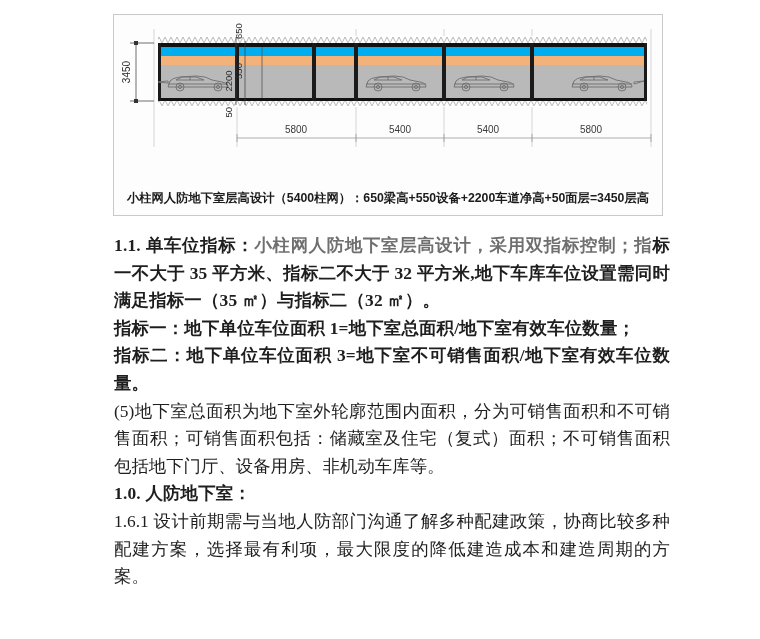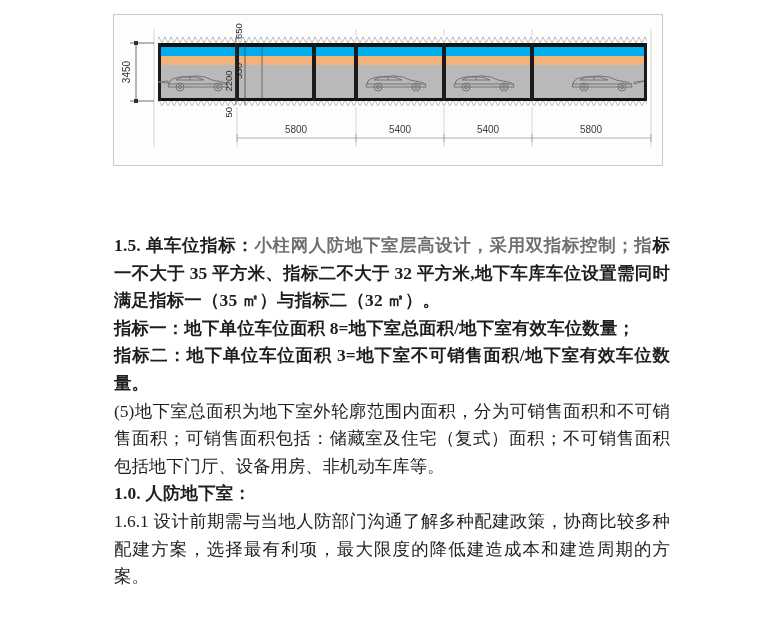--- a/index.html
+++ b/index.html
@@ -16,21 +16,21 @@
     overflow: hidden;
     position: relative;
   }
 
   
   .figure-wrap {
     position: absolute;
     left: 113px;
     top: 14px;
     width: 550px;
-    height: 152px;
+    height: 202px;
     border: 1px solid #c9c9c9;
     background: #fdfdfd;
     box-sizing: border-box;
   }
   .drawing {
     position: absolute;
     left: 0;
     top: 0;
     width: 548px;
     height: 138px;
@@ -195,30 +195,31 @@
       <line x1="330" y1="119" x2="330" y2="127"></line>
       <line x1="418" y1="119" x2="418" y2="127"></line>
       <line x1="537" y1="119" x2="537" y2="127"></line>
     </g>
     <text x="182" y="118" text-anchor="middle" font-family="Liberation Sans, sans-serif" font-size="10" fill="#3a3a3a">5800</text>
     <text x="286" y="118" text-anchor="middle" font-family="Liberation Sans, sans-serif" font-size="10" fill="#3a3a3a">5400</text>
     <text x="374" y="118" text-anchor="middle" font-family="Liberation Sans, sans-serif" font-size="10" fill="#3a3a3a">5400</text>
     <text x="477" y="118" text-anchor="middle" font-family="Liberation Sans, sans-serif" font-size="10" fill="#3a3a3a">5800</text>
   </svg>
 
+  <div class="figure-caption">小柱网人防地下室层高设计（5400柱网）：650梁高+550设备+2200车道净高+50面层=3450层高</div>
 </div>
 
 <div class="doc-body">
 
   <p class="para bold">
-    <span>1.5.</span>
+    <span>1.1.</span>
     <span>单车位指标：</span><span class="dim">小柱网人防地下室层高设计，采用双指标控制；指</span><span>标一不大于 35 平方米、指标二不大于 32 平方米,地下车库车位设置</span><span>需同时满足指标一（35 ㎡）与指标二（32 ㎡）。</span>
   </p>
 
-  <p class="para bold">指标一：地下单位车位面积 8=地下室总面积/地下室有效车位数量；</p>
+  <p class="para bold">指标一：地下单位车位面积 1=地下室总面积/地下室有效车位数量；</p>
 
   <p class="para bold">指标二：地下单位车位面积 3=地下室不可销售面积/地下室有效车位数量。</p>
 
 
   <p class="para reg">(5)地下室总面积为地下室外轮廓范围内面积，分为可销售面积和不可销售面积；可销售面积包括：储藏室及住宅（复式）面积；不可销售面积包括地下门厅、设备用房、非机动车库等。</p>
 
   <p class="para bold">1.0. 人防地下室：</p>
 
   <p class="para reg">1.6.1 设计前期需与当地人防部门沟通了解多种配建政策，协商比较多种配建方案，选择最有利项，最大限度的降低建造成本和建造周期的方案。</p>
 </div>

